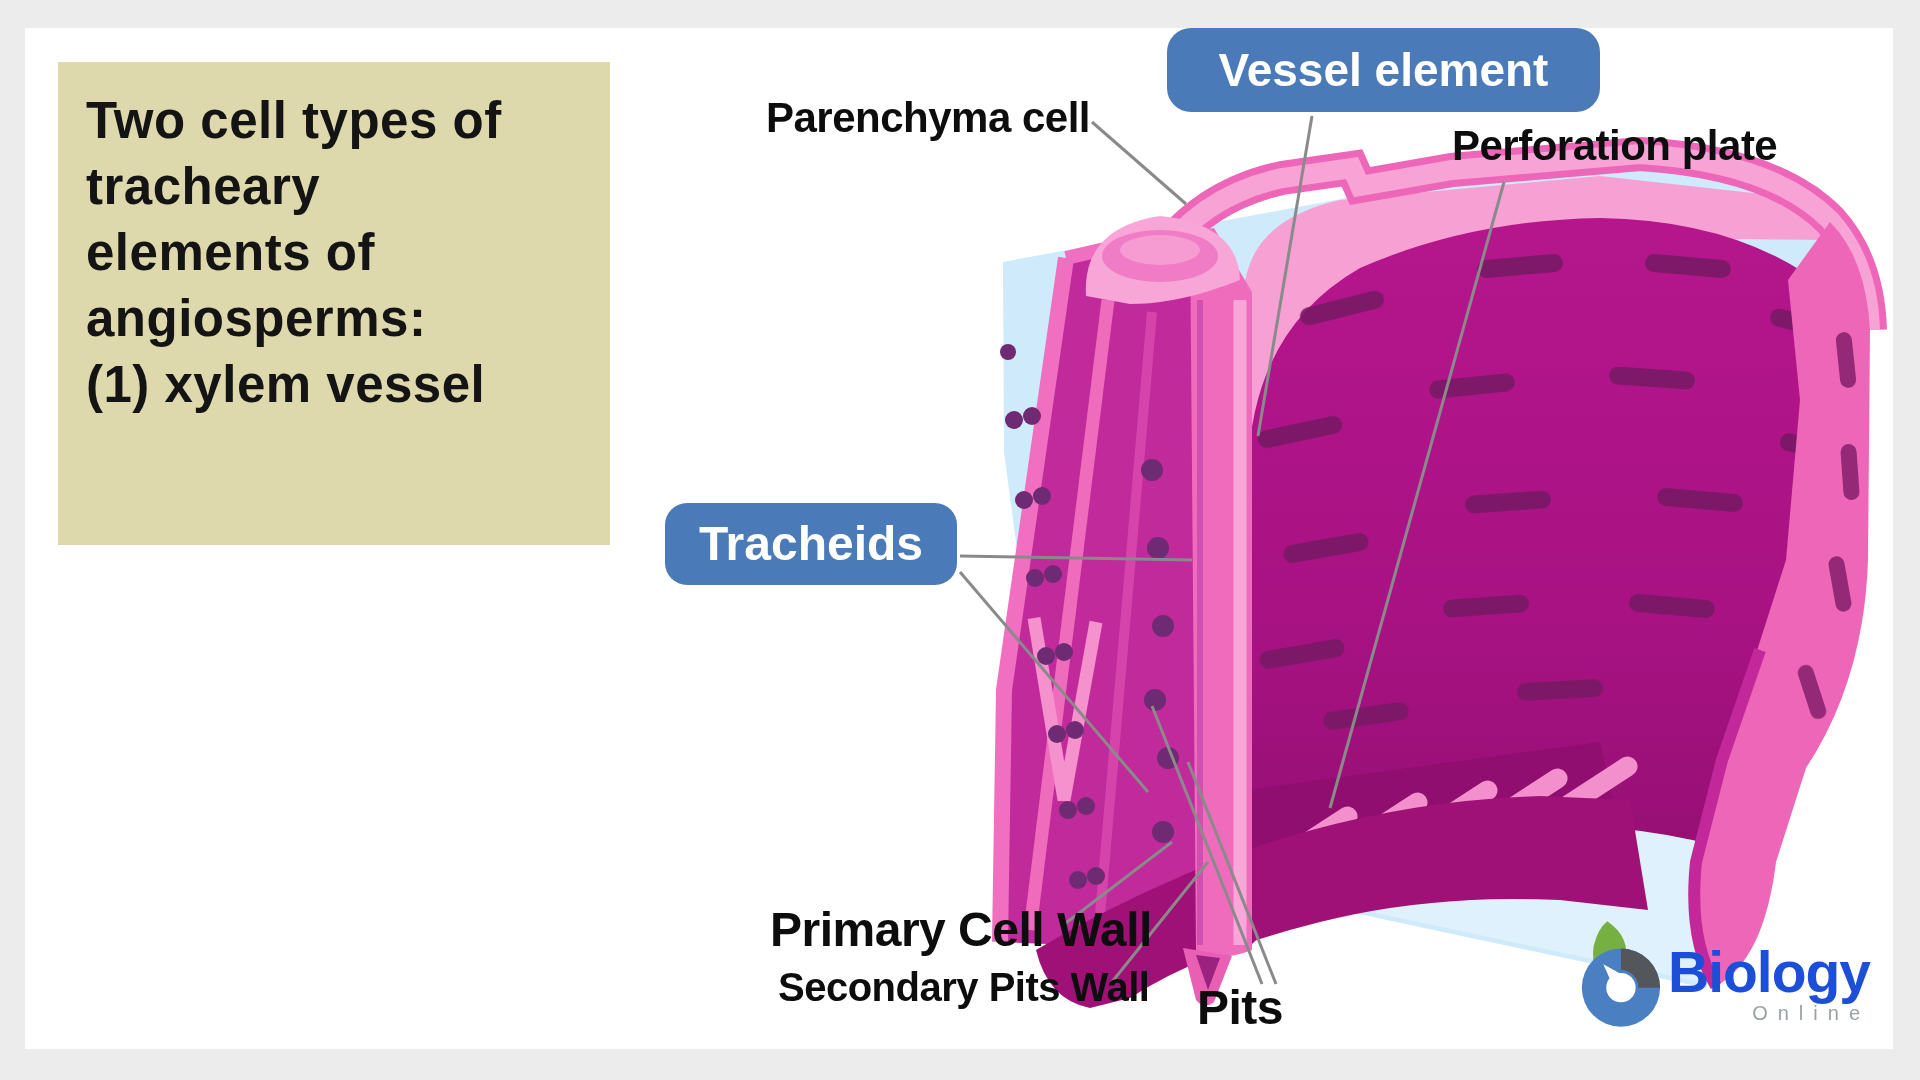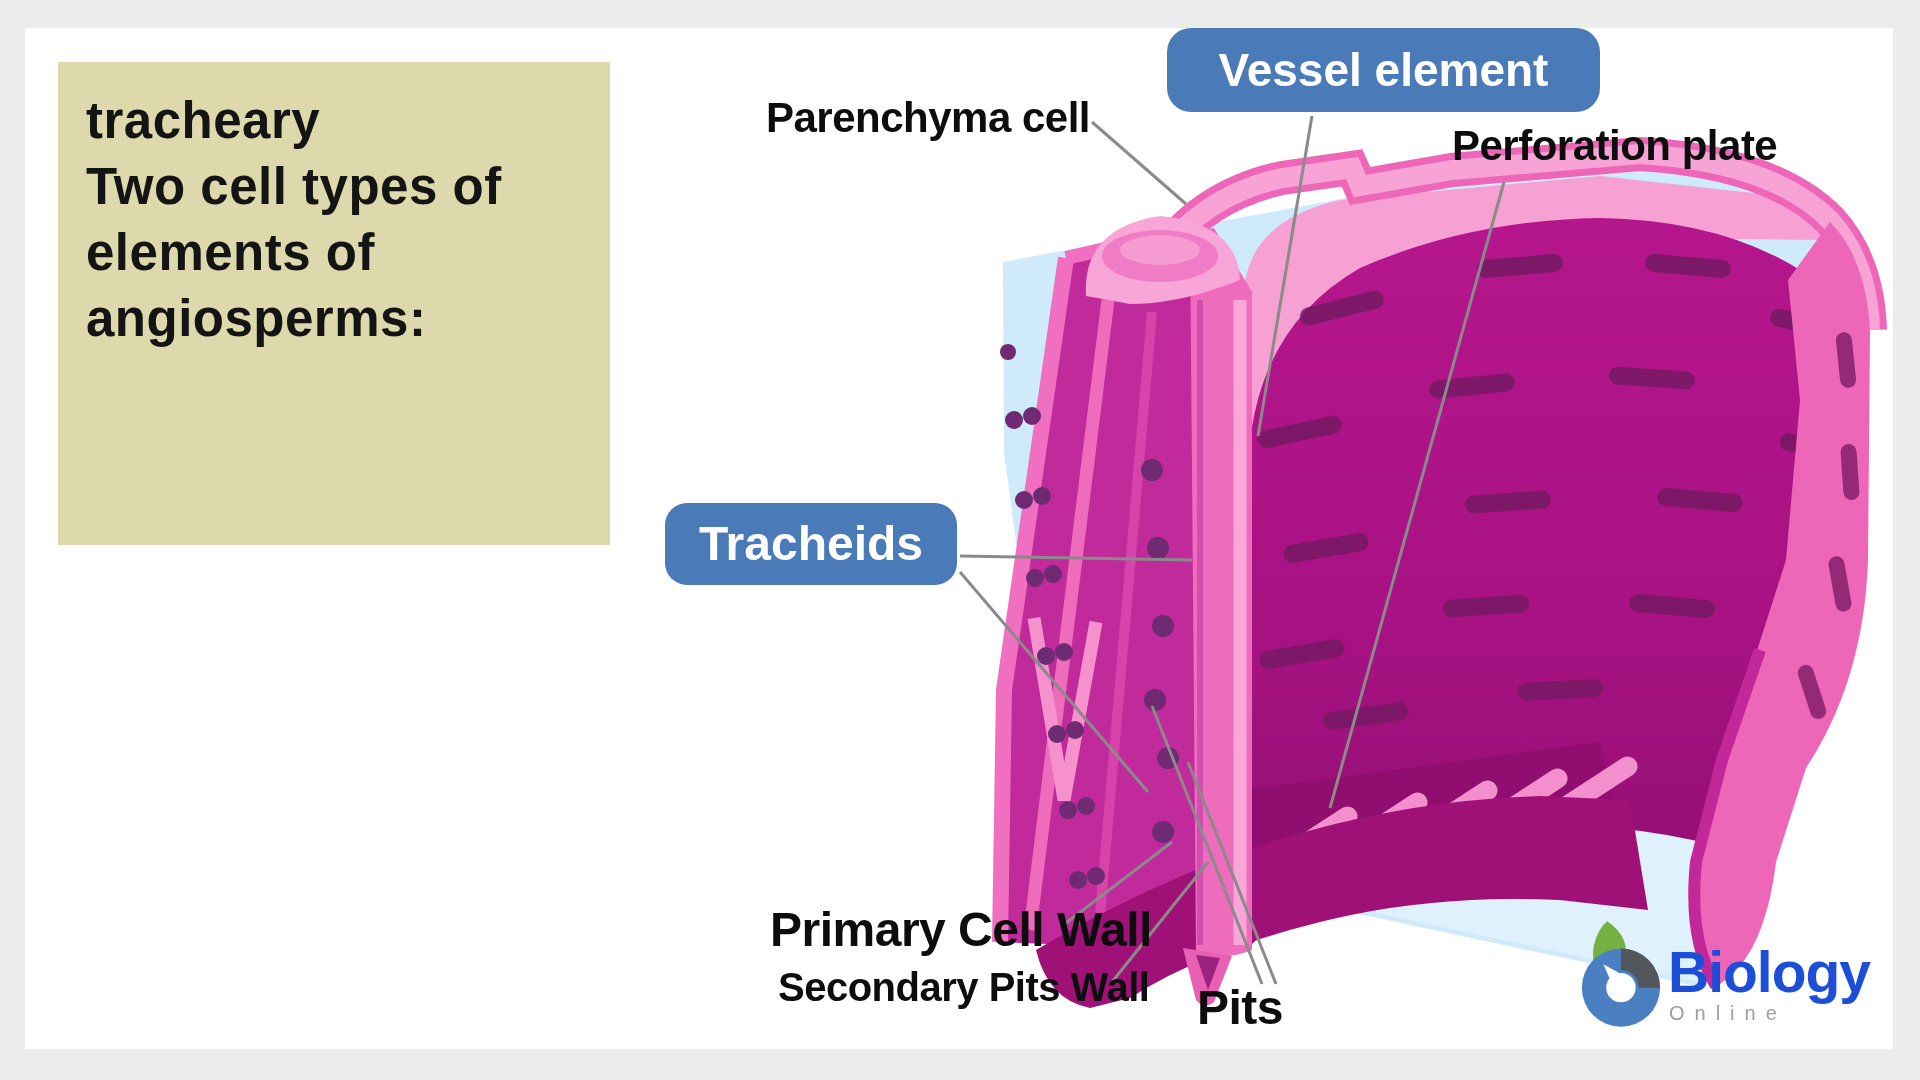--- a/index.html
+++ b/index.html
@@ -27,21 +27,21 @@
   .lbl-vessel{left:1167px;top:28px;width:433px;height:84px;line-height:84px;font-size:46px;border-radius:24px;}
   .lbl-tracheids{left:665px;top:503px;width:292px;height:82px;line-height:82px;font-size:48px;border-radius:22px;}
   .lbl-primary{left:770px;top:902px;width:286px;font-size:48px;text-align:center;}
   .lbl-secondary{left:778px;top:965px;width:320px;font-size:40px;text-align:center;}
   .lbl-pits{left:1185px;top:980px;width:110px;font-size:48px;text-align:center;}
 
   .logo{position:absolute;left:1574px;top:918px;display:flex;align-items:flex-start;}
   .logo-icon{width:88px;height:112px;}
   .logo-text{margin-left:6px;margin-top:26px;line-height:1;}
   .logo-name{font-size:57px;font-weight:700;color:#1d4ed8;letter-spacing:-1px;}
-  .logo-sub{font-size:20px;color:#9aa0a4;letter-spacing:10px;margin-top:2px;margin-left:1px;}
+  .logo-sub{font-size:20px;color:#9aa0a4;letter-spacing:10px;margin-top:2px;margin-left:1px;text-align:right;}
 </style>
 </head>
 <body>
 
 <div class="canvas"></div>
 
 <svg class="diagram-svg" viewBox="0 0 1920 1080">
   <defs>
     <linearGradient id="ig" x1="0" y1="0" x2="0" y2="1">
       <stop offset="0" stop-color="#b5168c"></stop>
@@ -212,24 +212,25 @@
     <line x1="960" y1="556" x2="1192" y2="560"></line>
     <line x1="960" y1="572" x2="1148" y2="792"></line>
     <line x1="1062" y1="926" x2="1172" y2="842"></line>
     <line x1="1112" y1="982" x2="1208" y2="862"></line>
     <line x1="1262" y1="984" x2="1152" y2="706"></line>
     <line x1="1276" y1="984" x2="1188" y2="762"></line>
   </g>
 </svg>
 
 <div class="note-box">
+  <div>Two cell types of</div>
   <div>tracheary</div>
-  <div>Two cell types of</div>
   <div>elements of</div>
   <div>angiosperms:</div>
+  <div>(1) xylem vessel</div>
 </div>
 
 <div class="blue-label lbl-vessel">Vessel element</div>
 <div class="black-label lbl-parenchyma">Parenchyma cell</div>
 <div class="black-label lbl-perforation">Perforation plate</div>
 <div class="blue-label lbl-tracheids">Tracheids</div>
 <div class="black-label lbl-primary">Primary Cell Wall</div>
 <div class="black-label lbl-secondary">Secondary Pits Wall</div>
 <div class="black-label lbl-pits">Pits</div>
 

